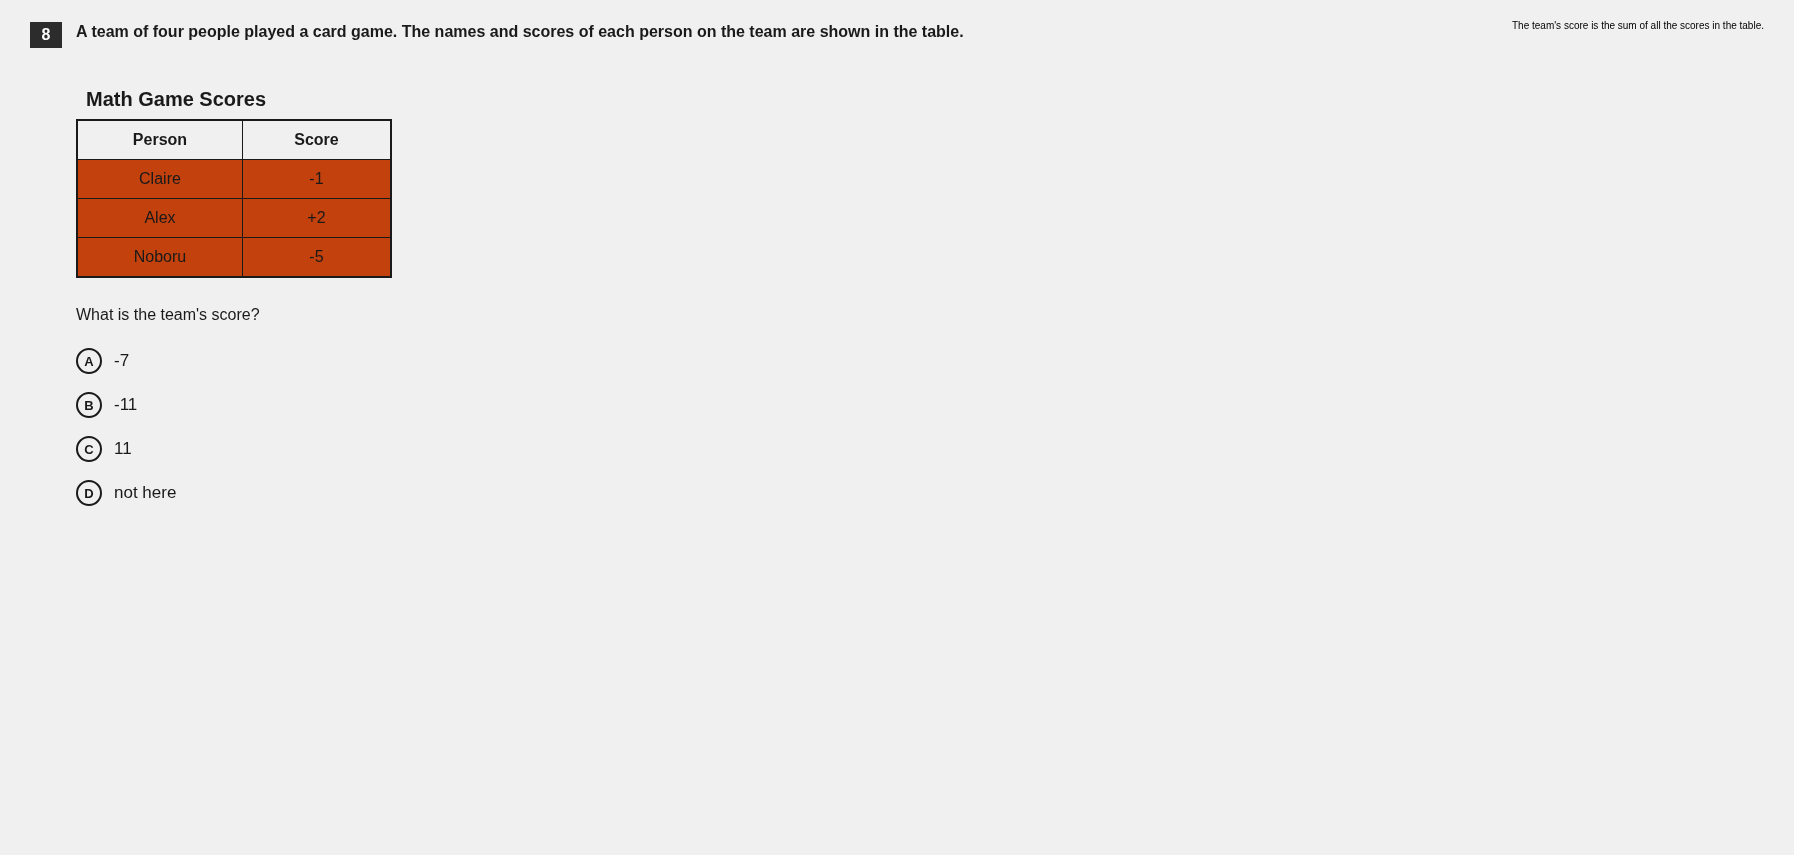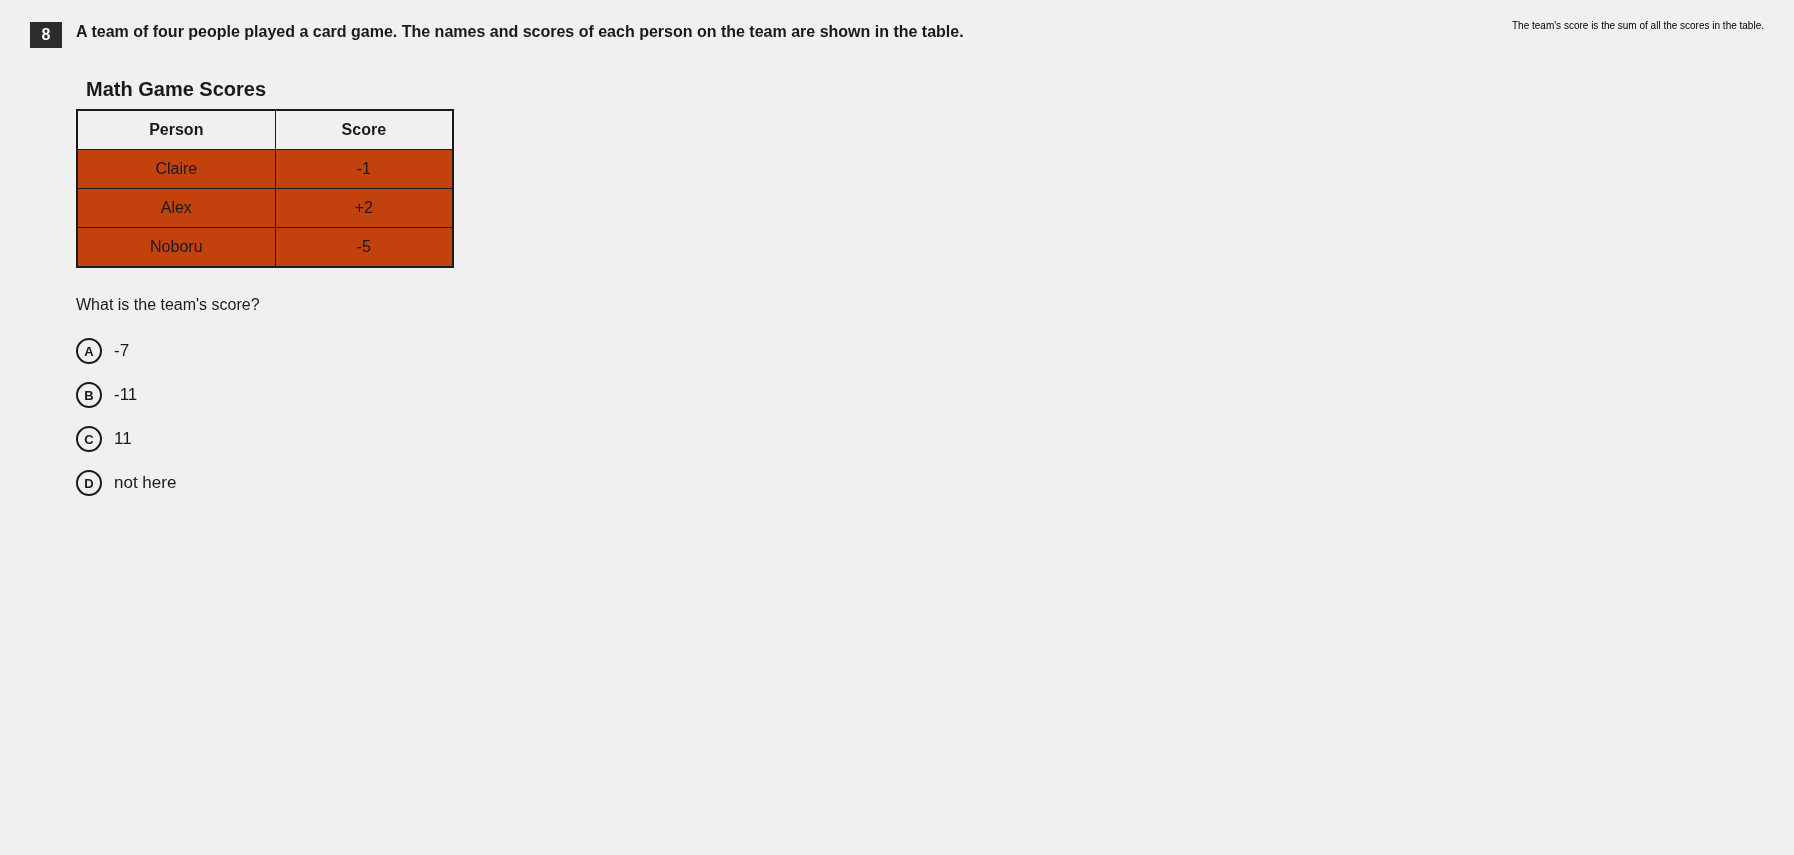--- a/index.html
+++ b/index.html
@@ -56,33 +56,33 @@
       right: 0;
       top: 0;
       font-size: 10px;
       color: #000000;
       text-align: right;
       max-width: 500px;
     }
 
     .content-area {
       margin-left: 46px;
-      margin-top: 30px;
+      margin-top: 40px;
     }
 
     .table-title {
       font-size: 20px;
       font-weight: bold;
       margin-bottom: 8px;
       margin-left: 10px;
     }
 
     .score-table {
       border-collapse: collapse;
-      width: 378px;
+      width: 316px;
       border: 2.5px solid #1a1a1a;
     }
 
     .score-table th,
     .score-table td {
       border: 1.5px solid #1a1a1a;
       padding: 10px 20px;
       text-align: center;
       font-size: 16px;
     }

